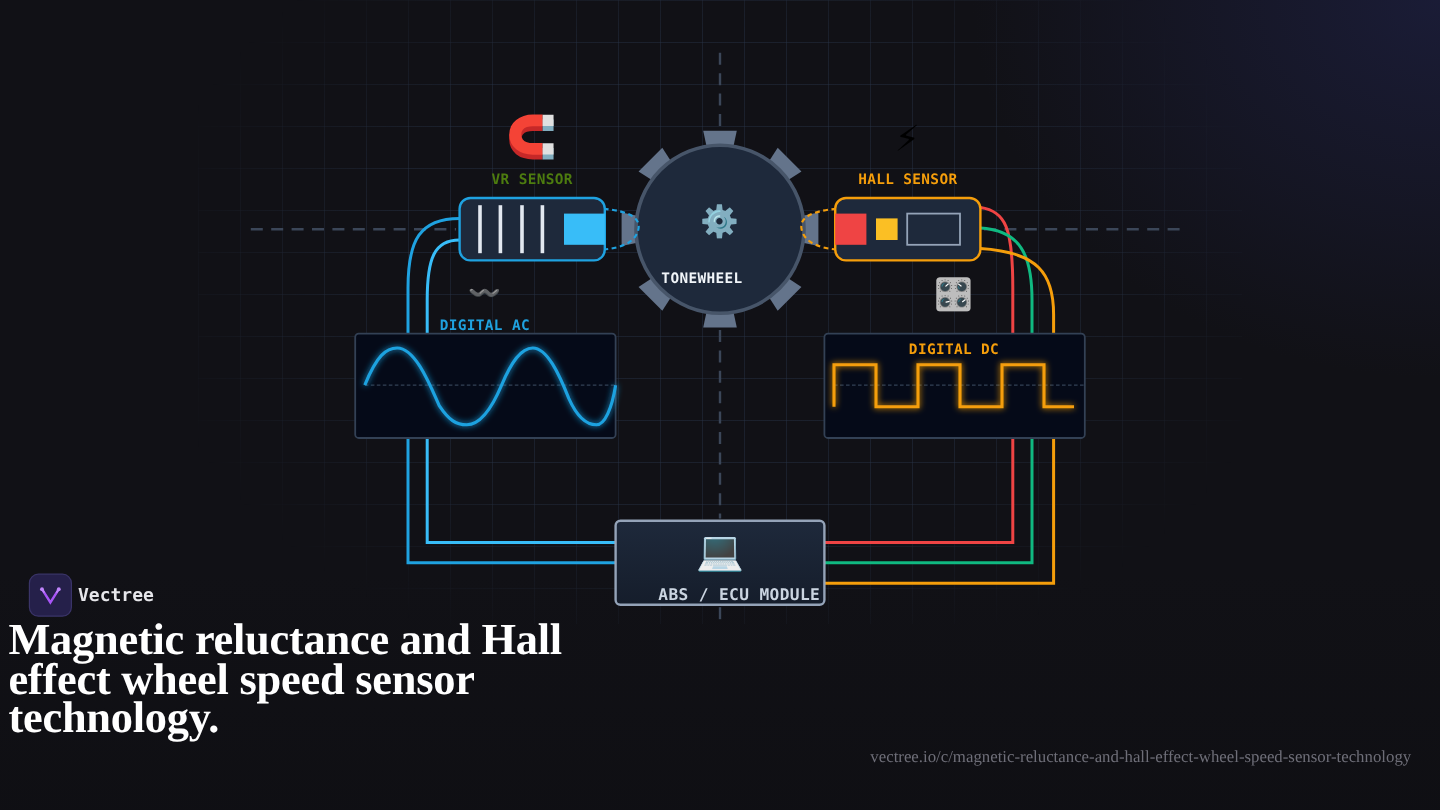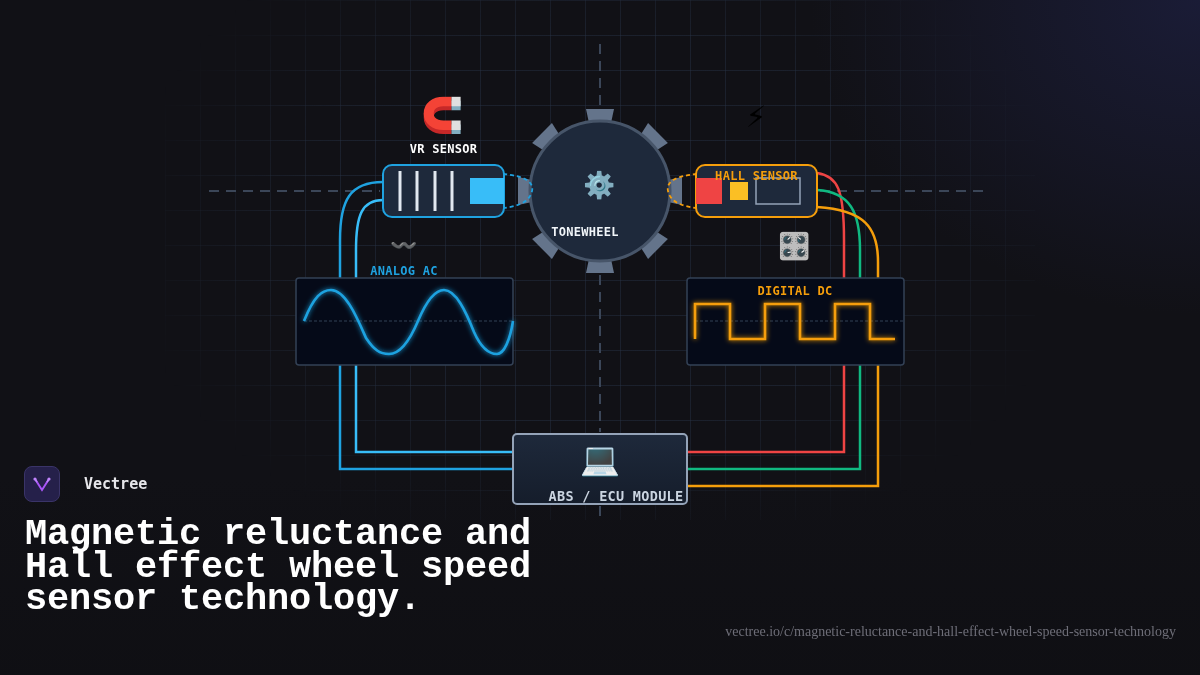--- a/index.html
+++ b/index.html
@@ -25,31 +25,31 @@
             mask-image: radial-gradient(ellipse 480px 340px at 435px 230px, #000 60%, transparent 100%);
   }
   svg.diagram { position:absolute; left:0; top:0; }
   .label {
     position:absolute; font-weight:bold; font-size:12px; letter-spacing:0.3px;
     text-align:center; white-space:nowrap;
   }
   .emoji { position:absolute; font-size:34px; line-height:1; text-align:center; }
   .emoji.small { font-size:26px; }
   .brand {
-    position:absolute; left:24px; top:466px; display:flex; align-items:center; gap:24px;
+    position:absolute; left:24px; top:478px; display:flex; align-items:center; gap:5px;
   }
   .brand-logo {
     width:34px; height:34px; border-radius:8px; background:#25204a;
     border:1px solid #3a3468; display:flex; align-items:center; justify-content:center;
   }
   .brand-name { color:#e6e6ea; font-weight:bold; font-size:15px; }
   .title {
-    position:absolute; left:25px; top:518px; width:520px;
+    position:absolute; left:7px; top:518px; width:520px;
     color:#ffffff; font-weight:bold; font-size:37px; line-height:32.5px;
-    font-family:Liberation Mono, monospace;
+    font-family:Liberation Serif, serif;
     letter-spacing:-0.2px;
   }
   .url {
     position:absolute; right:24px; top:624px; color:#6e6e78; font-size:14px;
     font-family:Liberation Serif, serif;
   }
 </style>
 </head>
 <body>
 
@@ -140,30 +140,30 @@
     <line x1="695" y1="321" x2="904" y2="321" stroke="#334155" stroke-dasharray="3 2" stroke-width="1"></line>
     <path d="M695 339 L695 304 L730 304 L730 339 L765 339 L765 304 L800 304 L800 339 L835 339 L835 304 L870 304 L870 339 L895 339" fill="none" stroke="#f59e0b" stroke-width="2.6" filter="url(#glowB)"></path>
   </g>
 
   <g>
     <rect x="513" y="434" width="174" height="70" rx="4" fill="url(#ecuGrad)" stroke="#94a3b8" stroke-width="2"></rect>
   </g>
 </svg>
 
 <div class="emoji" style="left:420px;top:98px;width:46px;">🧲</div>
-<div class="label" style="left:383px;top:142px;width:121px;color:#ffffff;text-align:center;">VR SENSOR</div>
+<div class="label" style="left:383px;top:142px;width:121px;color:#4d7c0f;text-align:center;">VR SENSOR</div>
 
 <div class="emoji" style="left:733px;top:98px;width:46px;">⚡</div>
-<div class="label" style="left:696px;top:142px;width:121px;color:#f59e0b;margin-top:27px;">HALL SENSOR</div>
+<div class="label" style="left:696px;top:142px;width:121px;color:#f59e0b;">HALL SENSOR</div>
 
 <div class="emoji small" style="left:576px;top:172px;width:48px;">⚙️</div>
 <div class="label" style="left:525px;top:225px;width:120px;color:#f1f5f9;">TONEWHEEL</div>
 
 <div class="emoji small" style="left:382px;top:235px;width:44px;font-size:22px;">〰️</div>
-<div class="label" style="left:340px;top:264px;width:128px;color:#1fa2e0;">ANALOG AC</div>
+<div class="label" style="left:340px;top:264px;width:128px;color:#1fa2e0;">DIGITAL AC</div>
 
 <div class="emoji small" style="left:773px;top:233px;width:44px;">🎛️</div>
 <div class="label" style="left:731px;top:264px;width:128px;color:#f59e0b;margin-top:20px;">DIGITAL DC</div>
 
 <div class="emoji" style="left:576px;top:443px;width:48px;font-size:32px;">💻</div>
 <div class="label" style="left:513px;top:488px;width:206px;color:#cbd5e1;font-size:13.5px;">ABS / ECU MODULE</div>
 
 <div class="brand">
   <div class="brand-logo">
     <svg width="20" height="18" viewBox="0 0 20 18">

